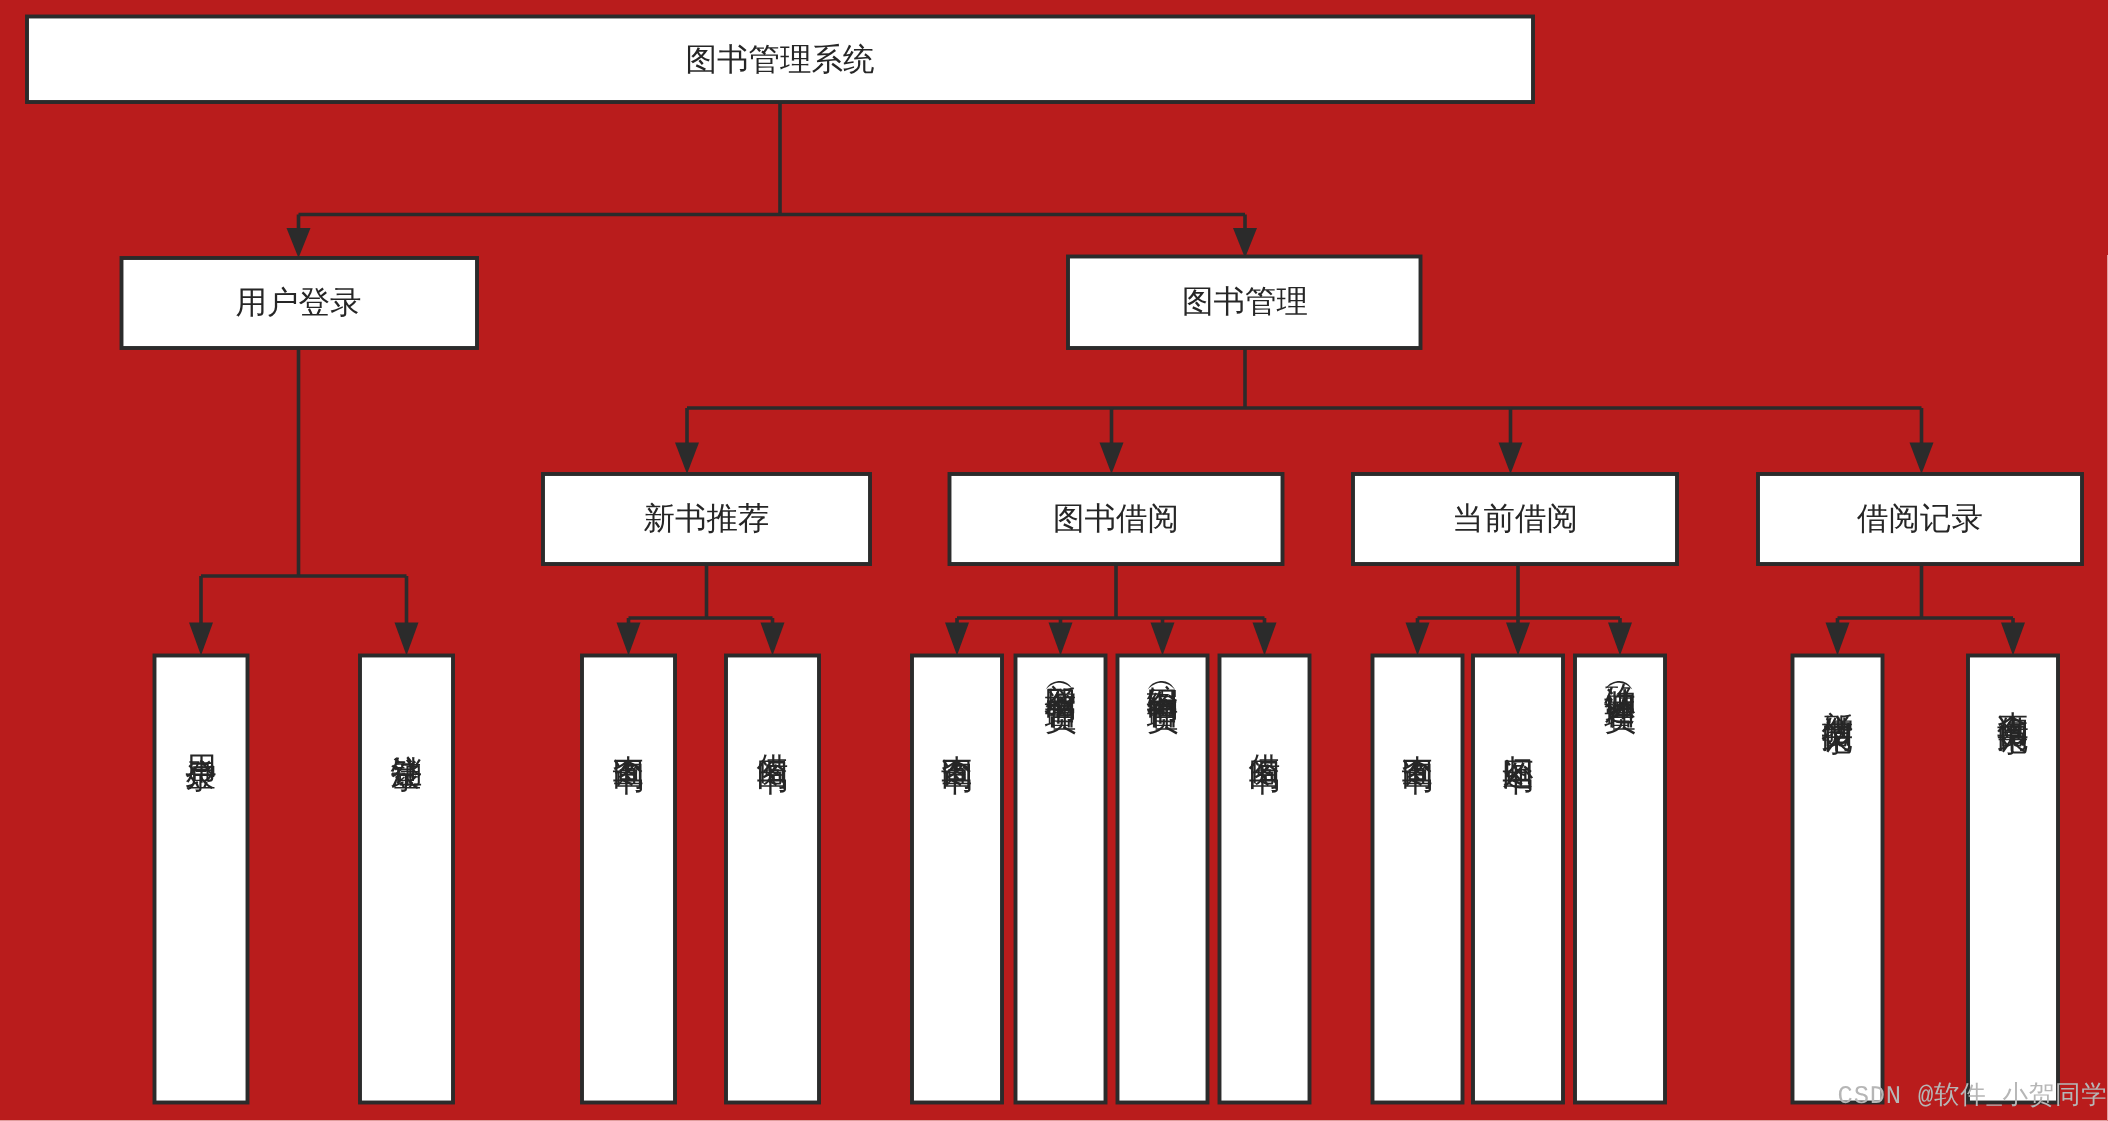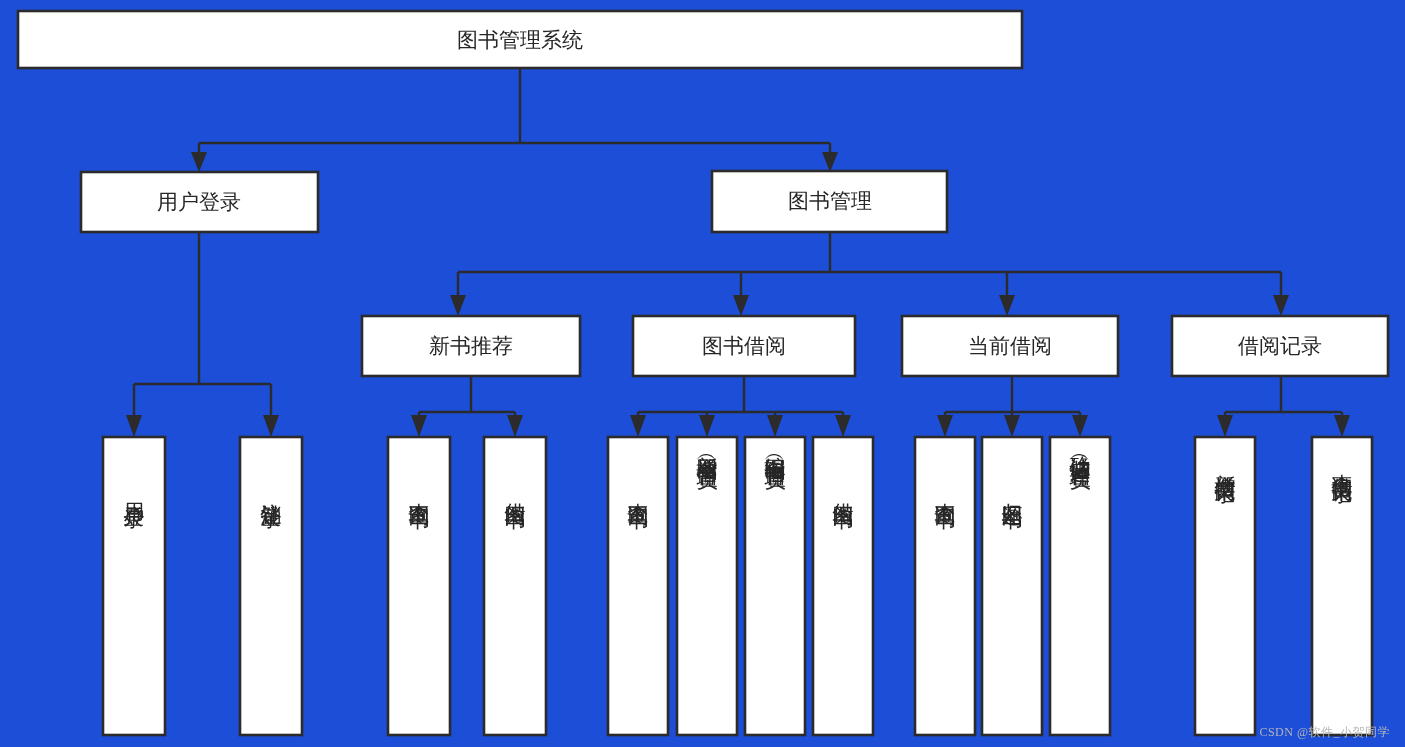--- a/index.html
+++ b/index.html
@@ -7,21 +7,21 @@
     padding: 0;
     background: #ffffff;
   }
   body {
     font-family: "DejaVu Sans", "Liberation Sans", sans-serif;
   }
   #diagram-root {
     position: relative;
     width: 1405px;
     height: 747px;
-    background: #1d4ed8;
+    background: #b91c1c;
     overflow: hidden;
   }
   svg.flowchart {
     position: absolute;
     top: 0;
     left: 0;
     width: 1405px;
     height: 747px;
     display: block;
   }
@@ -51,24 +51,24 @@
     fill: #262626;
     font-family: "DejaVu Sans", "Liberation Sans", sans-serif;
     font-size: 21px;
     text-anchor: middle;
     writing-mode: vertical-rl;
     glyph-orientation-vertical: 0;
     letter-spacing: 2px;
   }
   .watermark-text {
     position: absolute;
-    right: 15px;
+    right: 0;
     bottom: 6px;
-    font-family: Liberation Serif, serif;
-    font-size: 12px;
+    font-family: Liberation Mono, monospace;
+    font-size: 17px;
     color: #b6b6b6;
     white-space: nowrap;
     letter-spacing: 0.5px;
   }
 </style>
 </head>
 <body>
 
 <div id="diagram-root">
 

